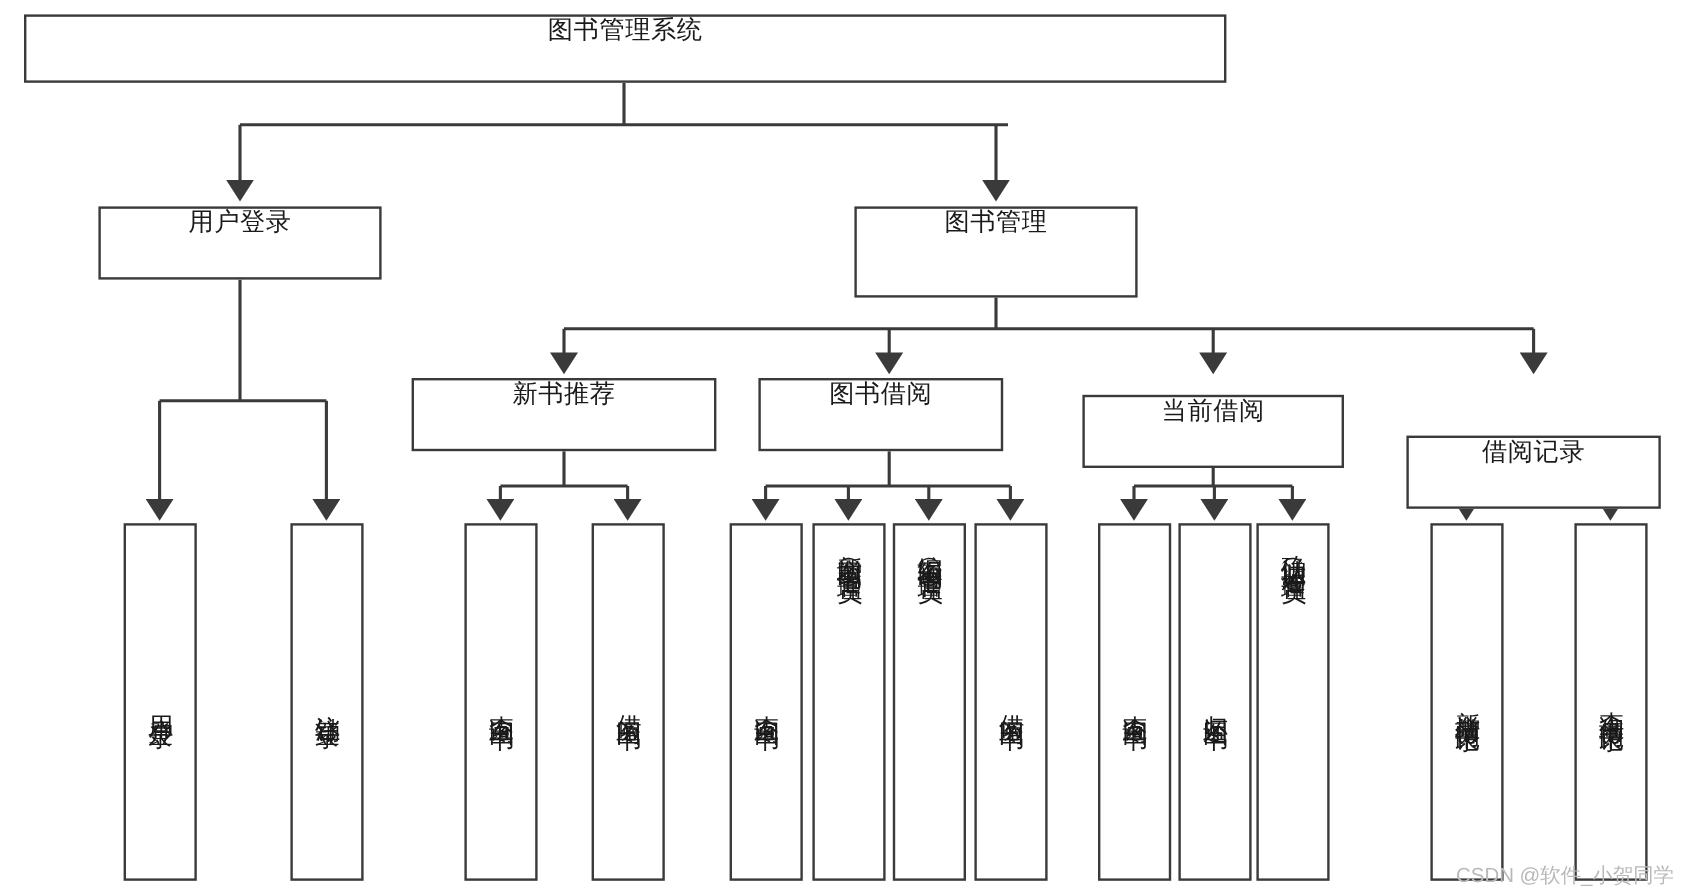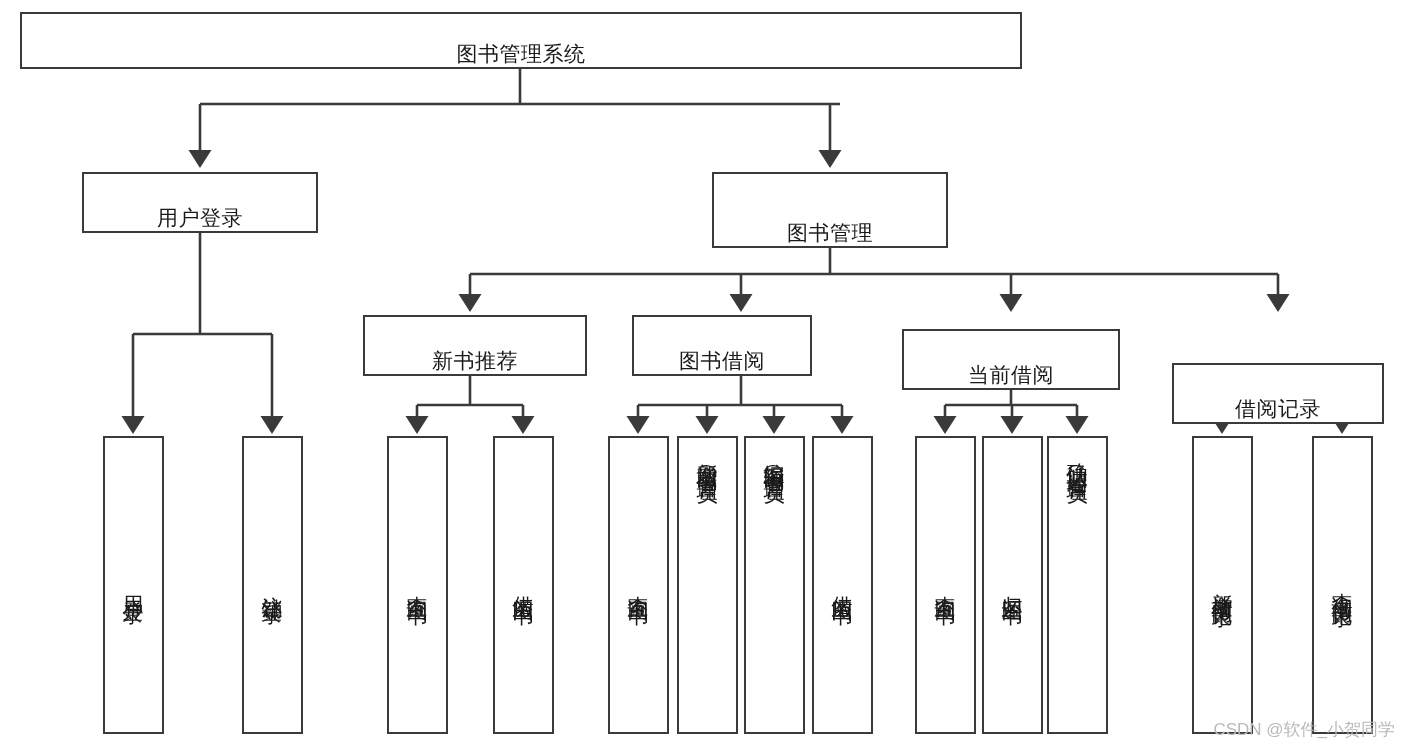--- a/index.html
+++ b/index.html
@@ -20,21 +20,21 @@
     top: 0;
     width: 1405px;
     height: 747px;
   }
   .node {
     position: absolute;
     box-sizing: border-box;
     border: 2.5px solid #3a3a3a;
     background: #ffffff;
     display: flex;
-    align-items: flex-end;
+    align-items: flex-start;
     justify-content: center;
     color: #1a1a1a;
     z-index: 3;
   }
   .node-label {
     display: block;
     text-align: center;
     line-height: 1.18;
     white-space: pre;
     letter-spacing: 0.5px;
@@ -139,24 +139,24 @@
     <span class="node-label">图书管理系统</span>
   </div>
 
   <div class="node horiz" style="left:82px; top:172px; width:236px; height:61px;">
     <span class="node-label">用户登录</span>
   </div>
   <div class="node horiz" style="left:712px; top:172px; width:236px; height:76px;">
     <span class="node-label">图书管理</span>
   </div>
 
-  <div class="node horiz" style="left:363px; top:315px; width:224px; height:61px;">
+  <div class="node horiz" style="left:343px; top:315px; width:254px; height:61px;">
     <span class="node-label">新书推荐</span>
   </div>
-  <div class="node horiz" style="left:632px; top:315px; width:180px; height:61px;">
+  <div class="node horiz" style="left:632px; top:315px; width:204px; height:61px;">
     <span class="node-label">图书借阅</span>
   </div>
   <div class="node horiz" style="left:902px; top:329px; width:218px; height:61px;">
     <span class="node-label">当前借阅</span>
   </div>
   <div class="node horiz" style="left:1172px; top:315px; width:212px; height:61px;margin-top:48px;">
     <span class="node-label">借阅记录</span>
   </div>
 
   <div class="node vert center-text" style="left:103px; top:436px; width:61px; height:298px;">

